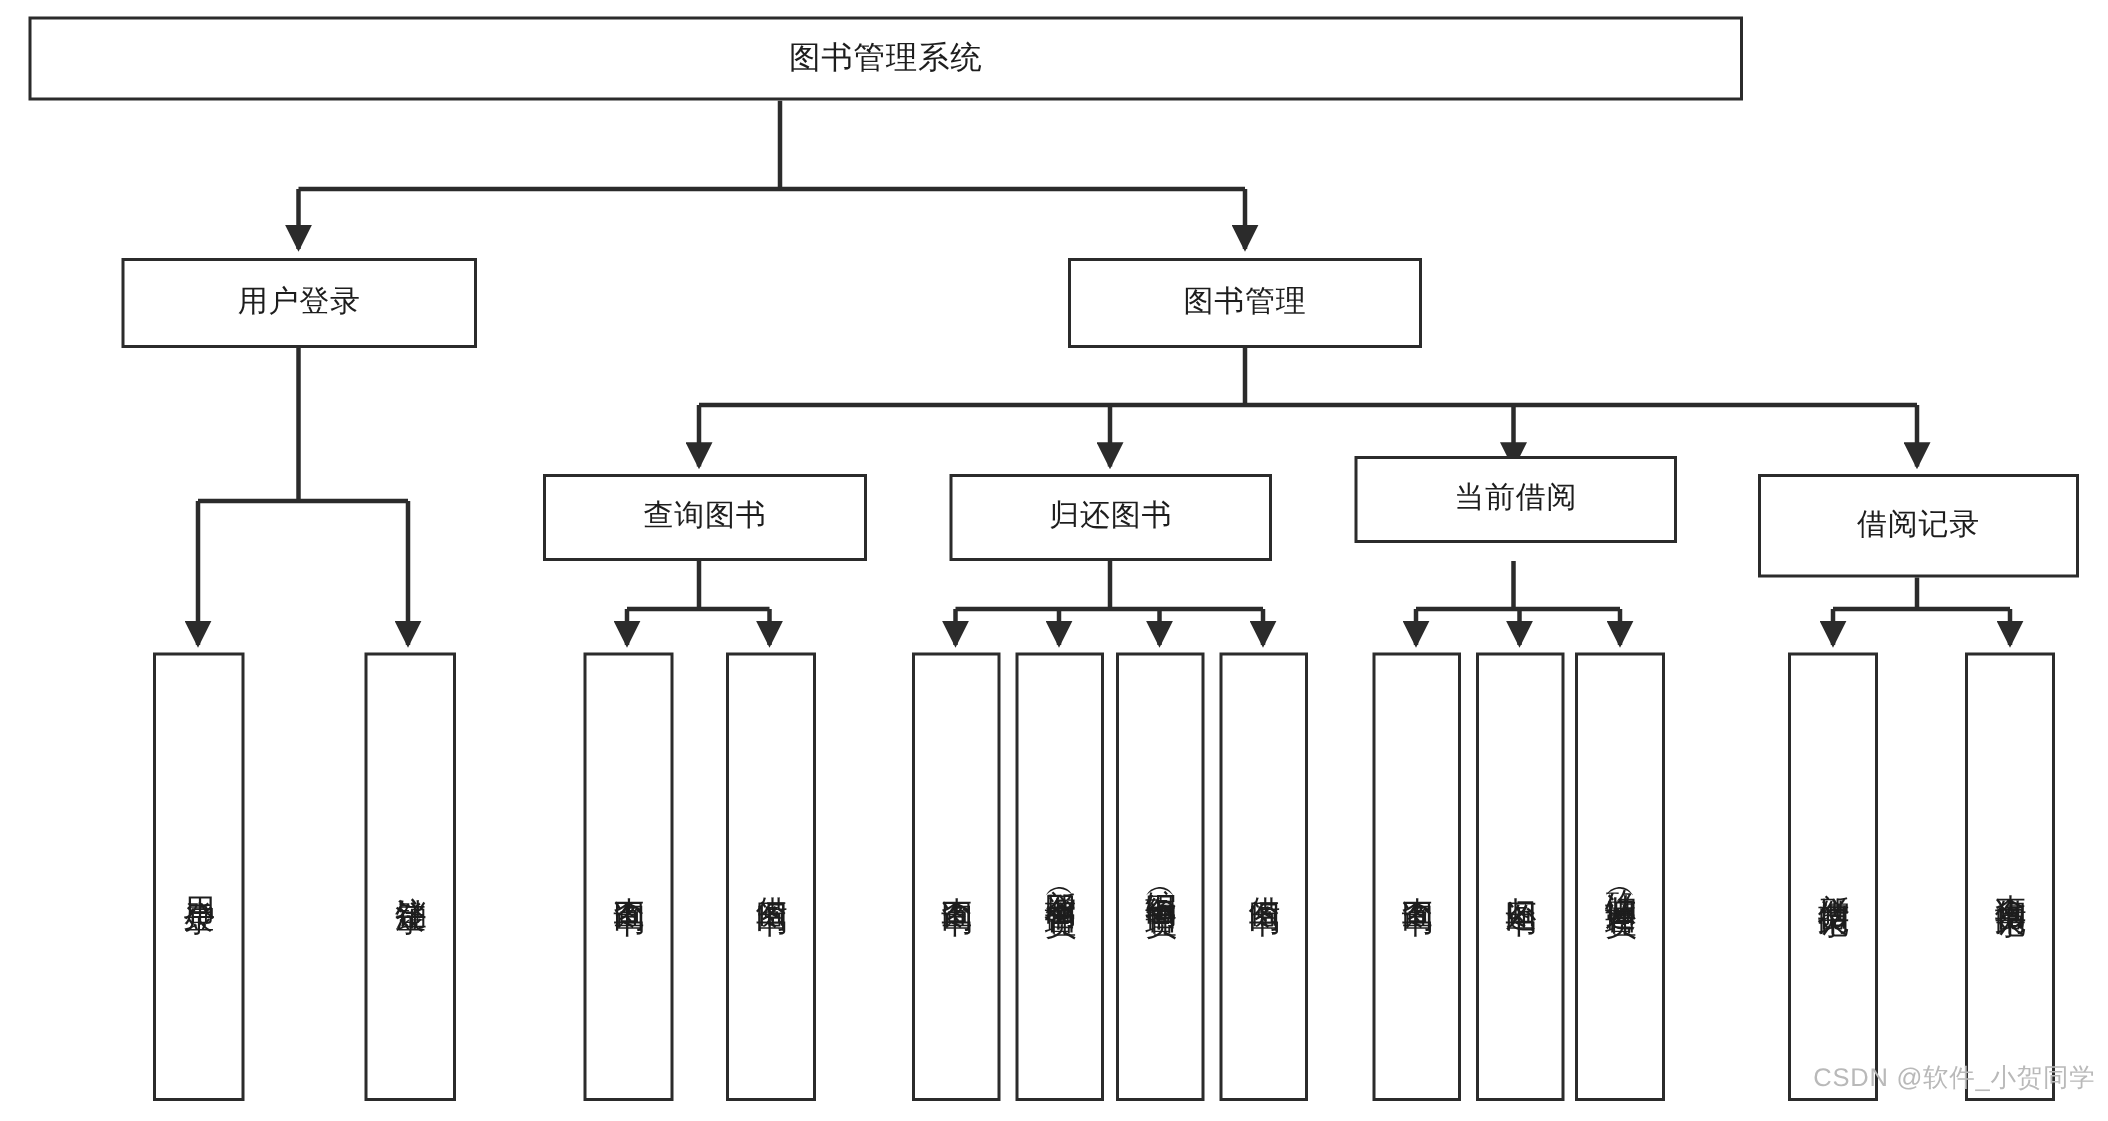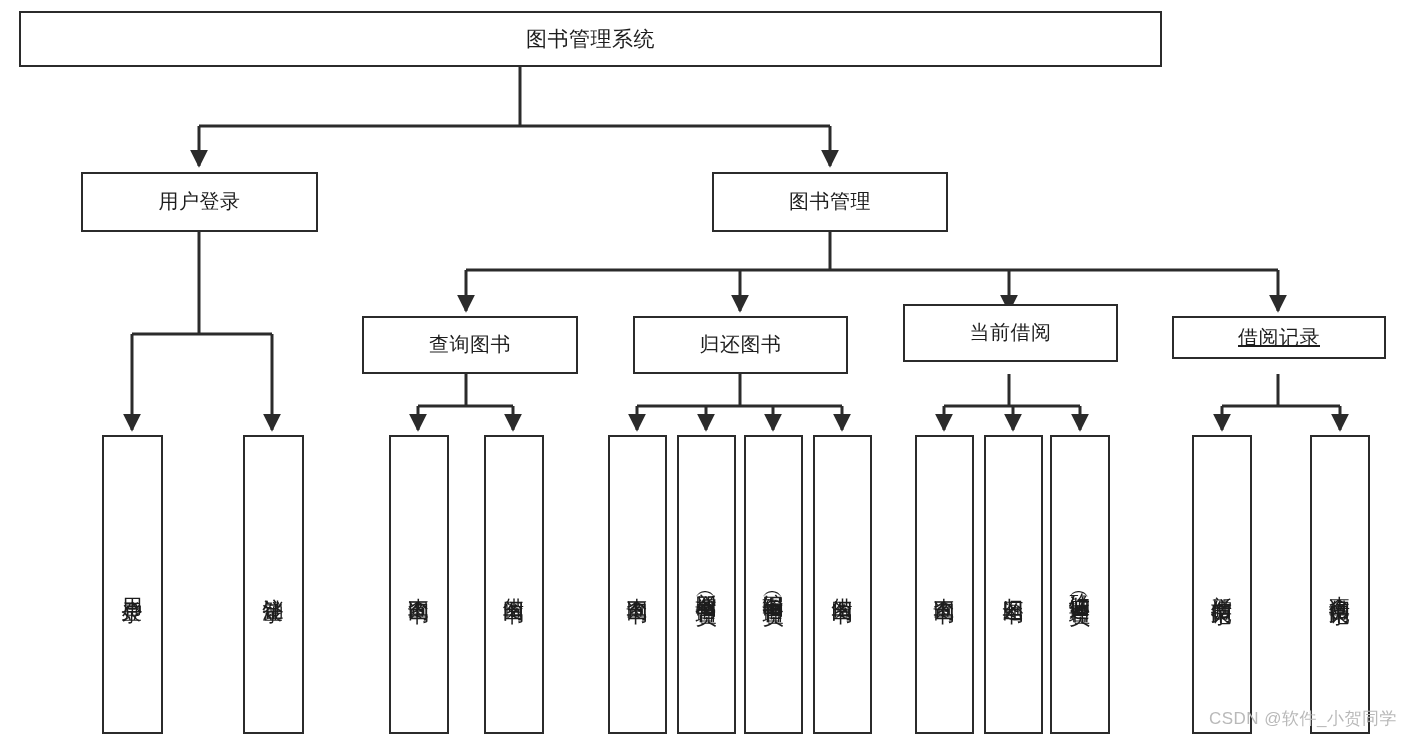--- a/index.html
+++ b/index.html
@@ -139,21 +139,21 @@
 
   <div class="node horizontal" style="left:362px; top:316px; width:216px; height:58px;">
     <span class="node-label">查询图书</span>
   </div>
   <div class="node horizontal" style="left:633px; top:316px; width:215px; height:58px;">
     <span class="node-label">归还图书</span>
   </div>
   <div class="node horizontal" style="left:903px; top:304px; width:215px; height:58px;">
     <span class="node-label">当前借阅</span>
   </div>
-  <div class="node horizontal" style="left:1172px; top:316px; width:214px; height:43px;text-decoration:underline;">
+  <div class="node horizontal" style="left:1172px; top:316px; width:214px; height:69px;">
     <span class="node-label">借阅记录</span>
   </div>
 
   <div class="node vertical" style="left:102px; top:435px; width:61px; height:299px;">
     <span class="node-label">用户登录</span>
   </div>
   <div class="node vertical" style="left:243px; top:435px; width:61px; height:299px;">
     <span class="node-label">注销登录</span>
   </div>
 

